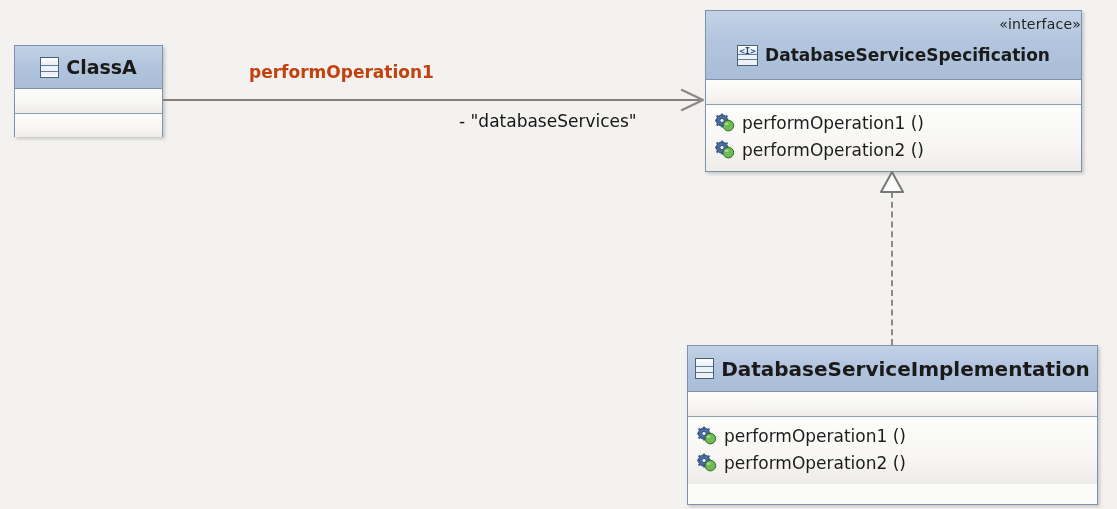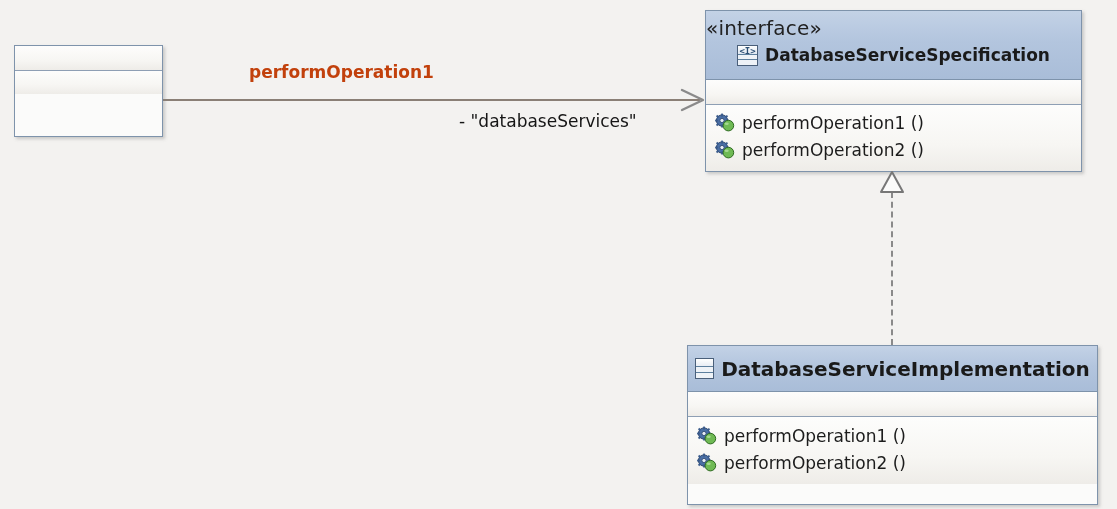--- a/index.html
+++ b/index.html
@@ -45,22 +45,22 @@
   .uml-title {
     font-weight: bold;
     color: #1a1a1a;
     white-space: nowrap;
   }
   .stereotype {
     position: absolute;
     top: 5px;
     left: 0;
     right: 0;
-    text-align: left;
-    font-size: 20px;
+    text-align: right;
+    font-size: 14px;
     color: #222;
     letter-spacing: 0.2px;
   }
   .compartment {
     box-sizing: border-box;
     background: linear-gradient(to bottom, #fdfdfc 0%, #f7f6f3 60%, #eeece8 100%);
     border-bottom: 1px solid #8e9fb4;
   }
   .compartment.last { border-bottom: none; }
   .member-row {
@@ -168,20 +168,30 @@
     width: 0;
     border-left: 2px dashed #8a8a8a;
   }
 </style>
 </head>
 <body>
 
 <div id="canvas">
 
   <div class="uml-box" style="left:14px; top:45px; width:149px; height:92px;">
+    <div class="uml-header" style="height:43px;">
+      <div class="uml-header-inner">
+        <span class="class-icon">
+          <span class="ci-top"></span>
+            <span class="ci-mid"></span>
+            <span class="ci-bot"></span>
+        </span>
+        <span class="uml-title" style="font-size:19px;">ClassA</span>
+      </div>
+    </div>
     <div class="compartment" style="height:25px;"></div>
     <div class="compartment last" style="height:23px;"></div>
   </div>
 
   <div class="uml-box" style="left:705px; top:10px; width:377px; height:162px;">
     <div class="uml-header" style="height:69px;">
       <span class="stereotype">«interface»</span>
       <div class="uml-header-inner" style="margin-top:20px;">
         <span class="iface-icon">
           <span class="ii-top">&lt;I&gt;</span>

